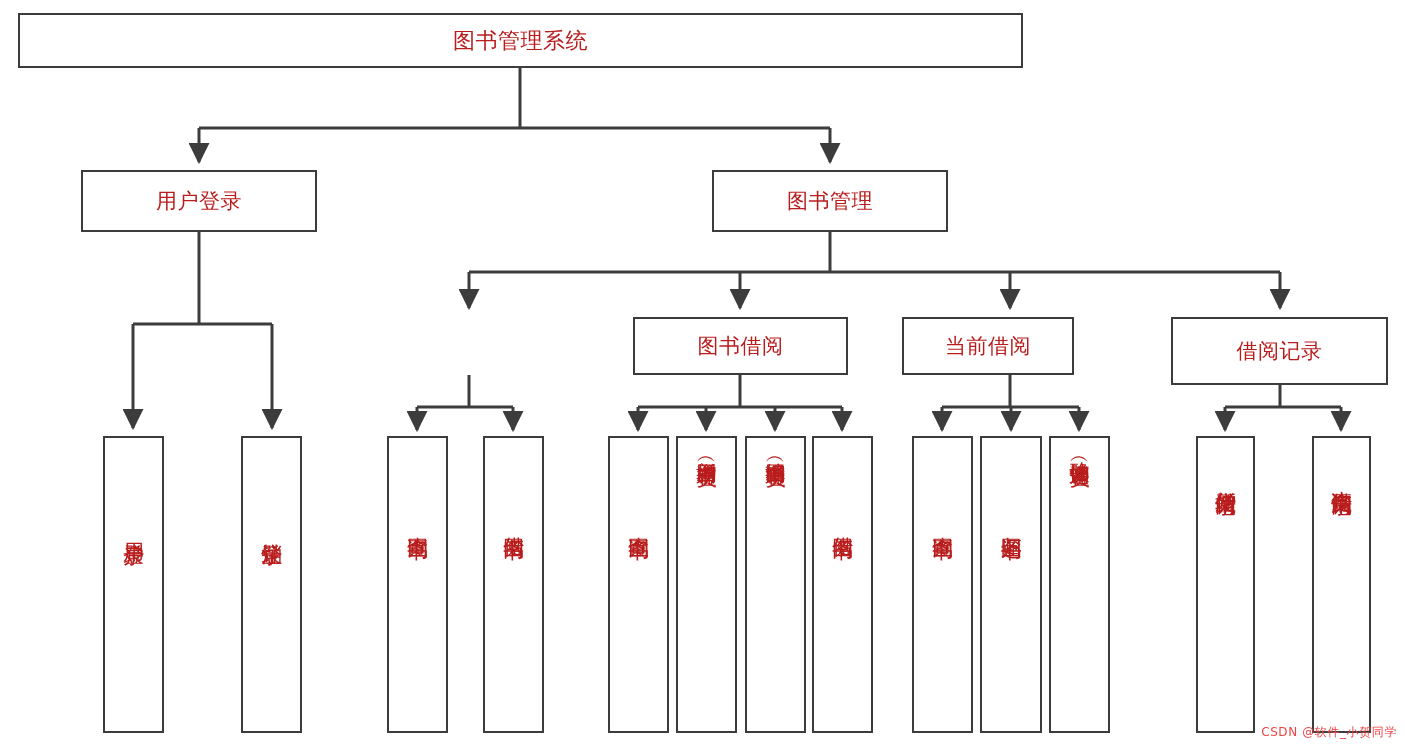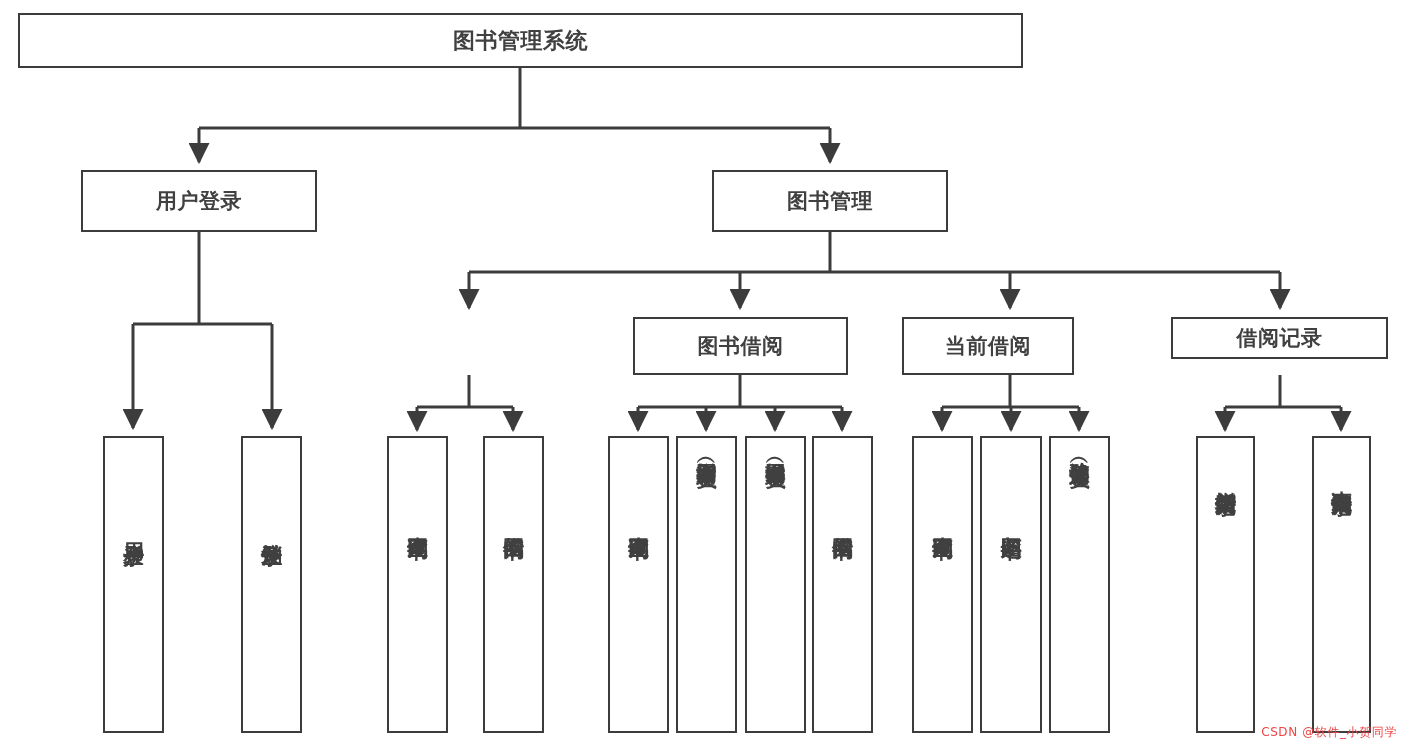--- a/index.html
+++ b/index.html
@@ -28,23 +28,22 @@
     pointer-events: none;
   }
   .node {
     position: absolute;
     box-sizing: border-box;
     background: #ffffff;
     border: 2px solid #3c3c3c;
     display: flex;
     align-items: center;
     justify-content: center;
-    color: #404040;
+    color: #b91c1c;
     z-index: 2;
-    font-weight: bold;
   }
   .node-label {
     display: block;
     text-align: center;
     line-height: 1.18;
     letter-spacing: 0.5px;
   }
   .node.horiz .node-label {
     font-size: 21px;
     white-space: nowrap;
@@ -146,21 +145,21 @@
   <div class="node horiz" style="left:712px; top:170px; width:236px; height:62px;">
     <span class="node-label">图书管理</span>
   </div>
 
   <div class="node horiz" style="left:633px; top:317px; width:215px; height:58px;">
     <span class="node-label">图书借阅</span>
   </div>
   <div class="node horiz" style="left:902px; top:317px; width:172px; height:58px;">
     <span class="node-label">当前借阅</span>
   </div>
-  <div class="node horiz" style="left:1171px; top:317px; width:217px; height:42px;">
+  <div class="node horiz" style="left:1171px; top:317px; width:217px; height:68px;">
     <span class="node-label">借阅记录</span>
   </div>
 
   <div class="node vert" style="left:103px; top:436px; width:61px; height:297px; padding-top:88px;">
     <span class="node-label">用户登录</span>
   </div>
   <div class="node vert" style="left:241px; top:436px; width:61px; height:297px; padding-top:88px;">
     <span class="node-label">注销登录</span>
   </div>
 

